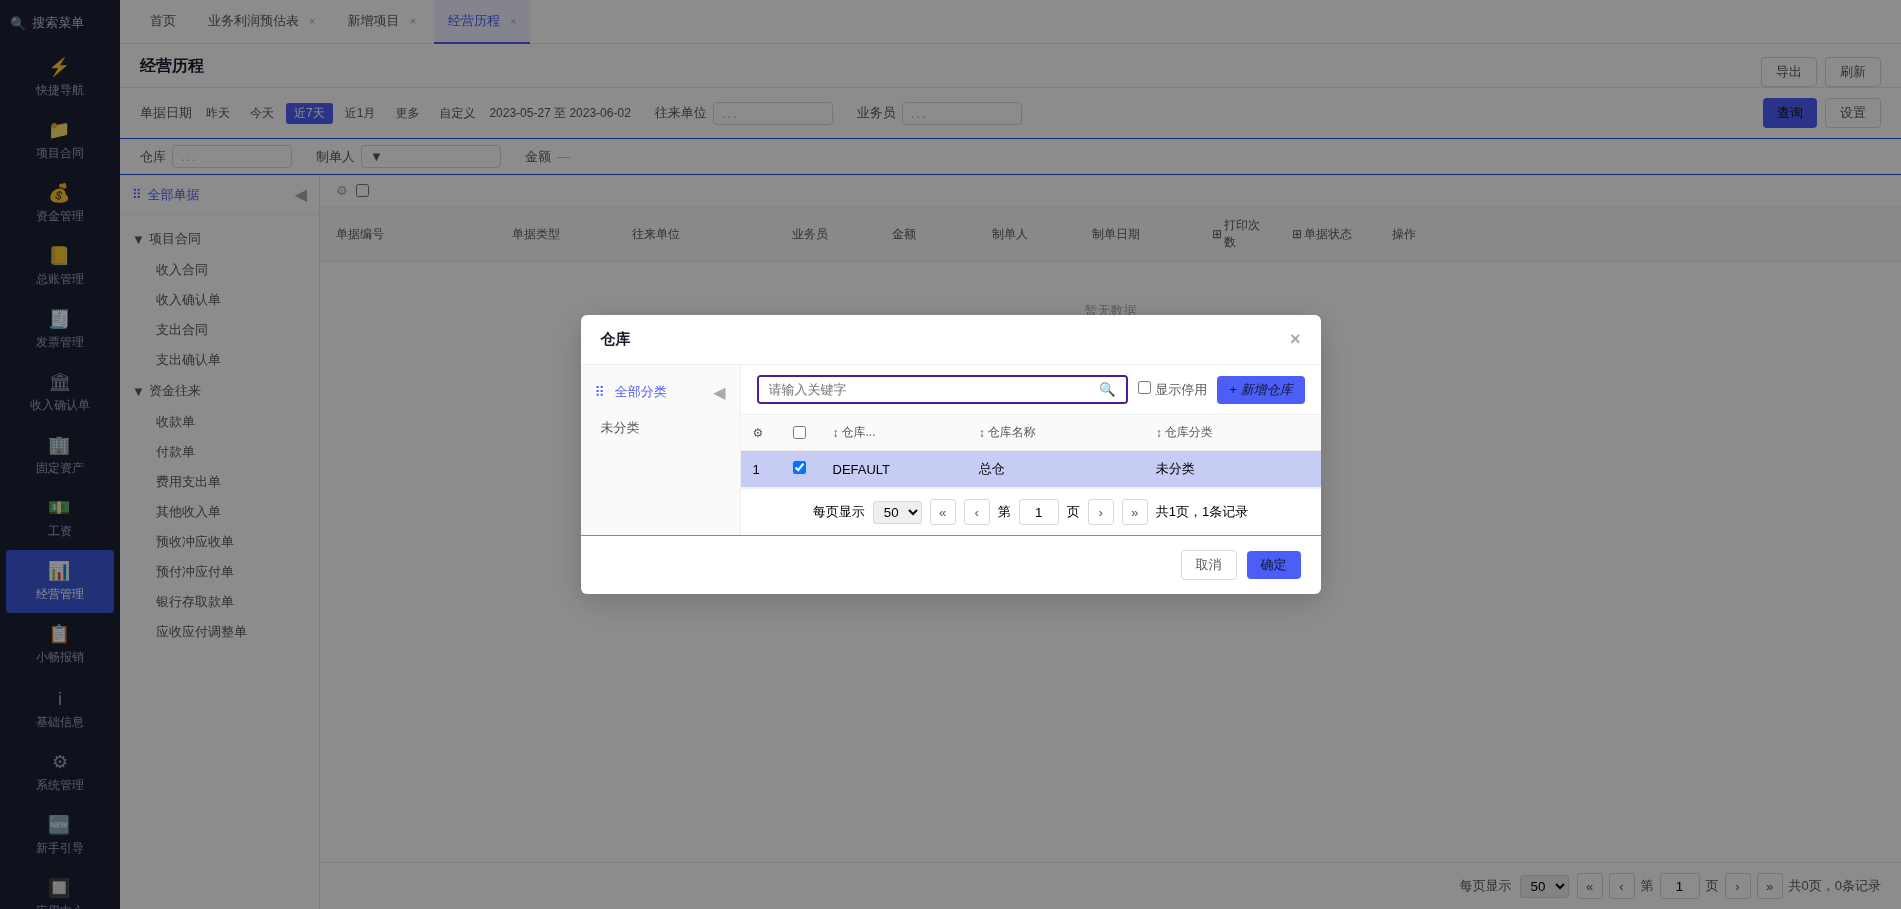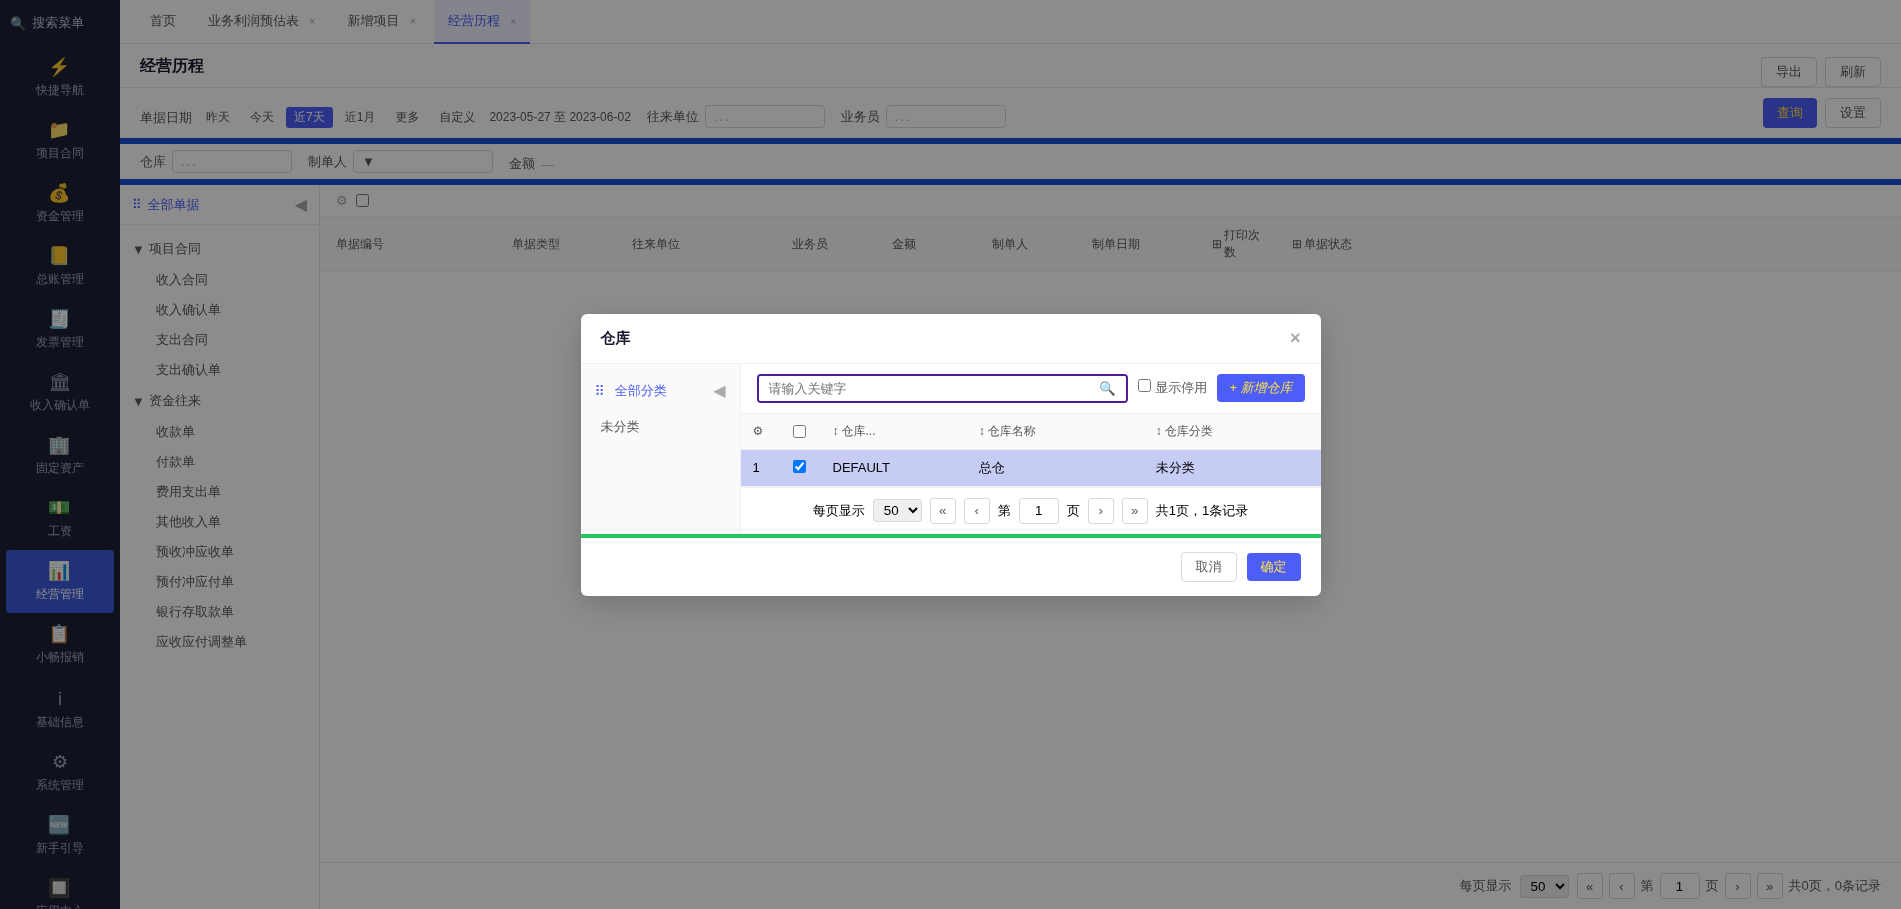--- a/index.html
+++ b/index.html
@@ -33,38 +33,38 @@
 
     
     .page-header {
       background: #fff; padding: 12px 20px 0; display: flex; align-items: center; justify-content: space-between; border-bottom: 1px solid #e8e8e8;
     }
     .page-title { font-size: 16px; font-weight: 600; color: #1a1a2e; padding-bottom: 10px; }
     .page-header-actions { display: flex; gap: 8px; }
 
     
     .filter-bar {
-      background: #fff; padding: 10px 20px; display: flex; flex-wrap: wrap; align-items: flex-end; gap: 16px; border-bottom: 6px solid #1d4ed8;
+      background: #fff; padding: 10px 20px; display: flex; flex-wrap: wrap; align-items: center; gap: 24px; border-bottom: 1px solid #1d4ed8;
     }
     .filter-group { display: flex; align-items: center; gap: 6px; }
     .filter-label { color: #595959; white-space: nowrap; }
     .filter-pills { display: flex; gap: 4px; }
     .filter-pill {
       padding: 2px 8px; border-radius: 3px; cursor: pointer; color: #595959; font-size: 12px;
     }
     .filter-pill.active { background: #4c5ef7; color: #fff; border-radius: 3px; }
     .filter-date { color: #595959; font-size: 12px; }
     .filter-select {
       border: 1px solid #d9d9d9; border-radius: 4px; padding: 3px 8px; color: #595959; background: #fff; display: flex; align-items: center; gap: 4px; min-width: 120px; cursor: pointer;
     }
     .filter-select .dots { color: #aaa; letter-spacing: 2px; }
 
     
     .btn { padding: 5px 14px; border-radius: 4px; cursor: pointer; font-size: 13px; border: none; }
-    .btn-primary { background: #4c5ef7; color: #fde047; }
+    .btn-primary { background: #4c5ef7; color: #0f172a; }
     .btn-default { background: #fff; color: #595959; border: 1px solid #d9d9d9; }
     .pagination { display: flex; align-items: center; gap: 6px; }
     .page-btn { width: 26px; height: 26px; display: flex; align-items: center; justify-content: center; border: 1px solid #d9d9d9; border-radius: 3px; cursor: pointer; background: #fff; color: #595959; }
     .page-input { width: 40px; height: 26px; text-align: center; border: 1px solid #d9d9d9; border-radius: 3px; }
     .per-page-select { border: 1px solid #d9d9d9; border-radius: 3px; padding: 2px 6px; cursor: pointer; }
 
     
     .modal-overlay {
       position: fixed; top: 0; left: 0; right: 0; bottom: 0; background: rgba(0,0,0,0.45); z-index: 1000; display: flex; align-items: center; justify-content: center;
     }
@@ -103,21 +103,21 @@
     .modal-table { flex: 1; overflow: auto; }
     .modal-table-header { display: flex; align-items: center; background: #fafafa; border-bottom: 1px solid #f0f0f0; font-size: 12px; color: #595959; font-weight: 500; }
     .modal-row { display: flex; align-items: center; border-bottom: 1px solid #f5f5f5; }
     .modal-row.selected { background: #c7ccf5; }
     .modal-cell { padding: 9px 12px; font-size: 13px; }
 
     
     .modal-footer-pagination {
       display: flex; align-items: center; justify-content: center; padding: 10px 16px; border-top: 1px solid #f0f0f0; gap: 8px; font-size: 13px;
     }
-    .modal-actions { display: flex; align-items: center; justify-content: flex-end; padding: 14px 20px; gap: 10px; border-top: 4px solid #22c55e; }
+    .modal-actions { display: flex; align-items: center; justify-content: flex-end; padding: 14px 20px; gap: 10px; border-top: 1px solid #22c55e; }
     .no-data { text-align: center; color: #aaa; padding: 40px; font-size: 13px; }
   </style>
 </head>
 <body>
 
 <div class="sidebar">
   <div class="sidebar-search">
     <span>🔍</span>
     <span>搜索菜单</span>
   </div>
@@ -316,20 +316,21 @@
         <div style="padding:10px 12px;width:100px;">业务员</div>
         <div style="padding:10px 12px;width:100px;">金额</div>
         <div style="padding:10px 12px;width:100px;">制单人</div>
         <div style="padding:10px 12px;width:120px;">制单日期</div>
         <div style="padding:10px 12px;width:80px;display:flex;align-items:center;gap:2px;">
           <span>⊞</span> 打印次数
         </div>
         <div style="padding:10px 12px;width:100px;display:flex;align-items:center;gap:2px;">
           <span>⊞</span> 单据状态
         </div>
+        <div style="padding:10px 12px;flex:1;">操作</div>
       </div>
 
       <div style="flex:1;overflow-y:auto;background:#fff;">
         <div class="no-data">暂无数据</div>
       </div>
 
       <div style="background:#fff;padding:10px 20px;display:flex;align-items:center;justify-content:flex-end;border-top:1px solid #e8e8e8;gap:8px;">
         <span style="font-size:13px;color:#595959;">每页显示</span>
         <select class="per-page-select">
           <option>50</option>

